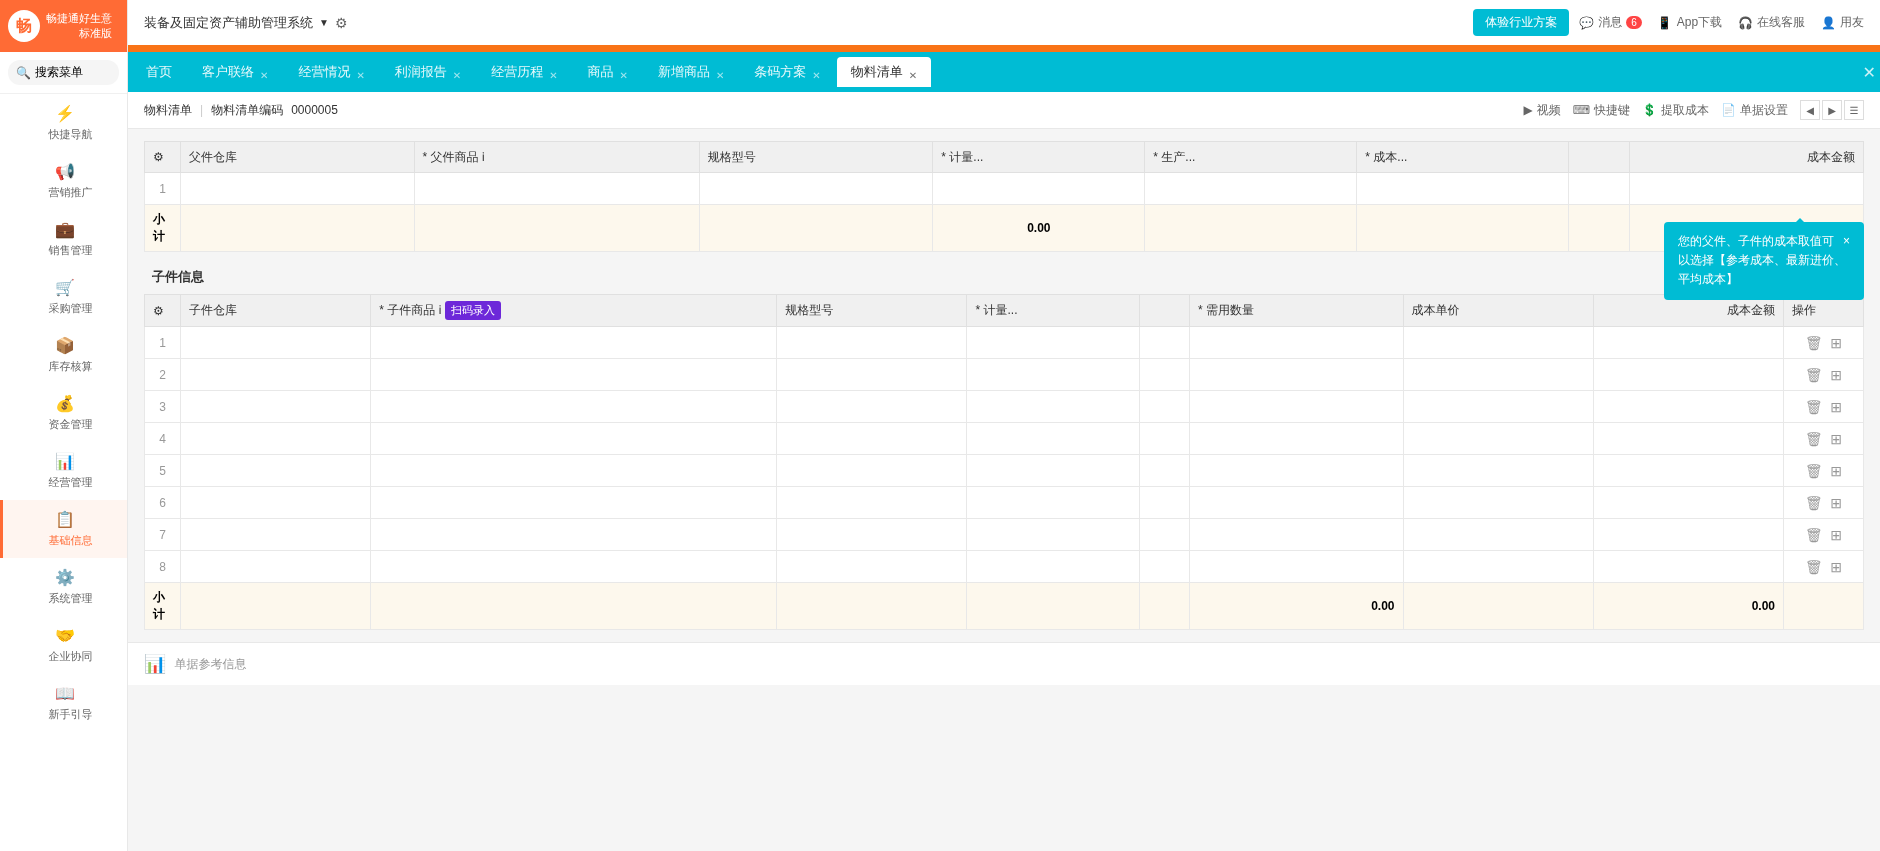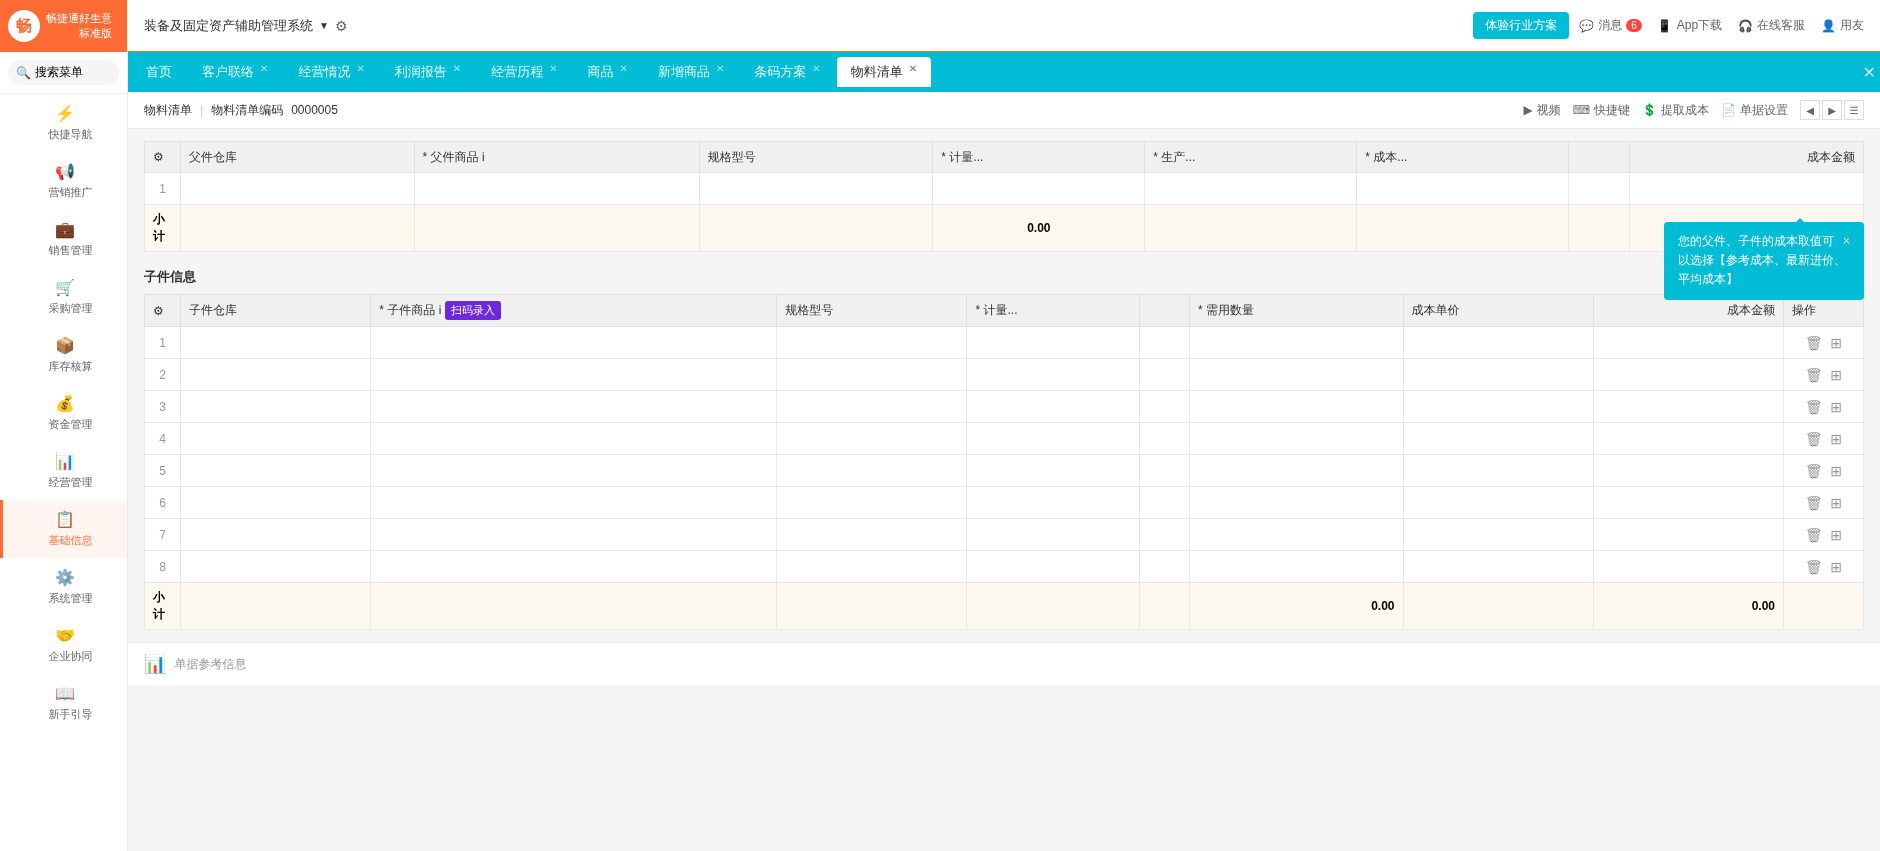--- a/index.html
+++ b/index.html
@@ -68,21 +68,21 @@
     .main { flex: 1; display: flex; flex-direction: column; overflow: hidden; }
 
     
     .top-header {
       background: #fff;
       height: 52px;
       display: flex;
       align-items: center;
       justify-content: space-between;
       padding: 0 16px;
-      border-bottom: 1px solid #f97316;
+      border-bottom: 7px solid #f97316;
     }
     .system-name { color: #333; font-size: 13px; display: flex; align-items: center; gap: 6px; }
     .header-actions { display: flex; align-items: center; gap: 16px; color: #666; font-size: 12px; }
     .header-action-item { display: flex; align-items: center; gap: 4px; cursor: pointer; }
     .badge { background: #ff4444; color: #fff; border-radius: 8px; padding: 1px 5px; font-size: 10px; }
     .try-btn {
       background: #00bcd4;
       color: #fff;
       border: none;
       border-radius: 4px;
@@ -100,21 +100,21 @@
       height: 40px;
       gap: 2px;
     }
     .tab-item {
       padding: 6px 14px;
       color: rgba(255,255,255,0.9);
       cursor: pointer;
       border-radius: 4px 4px 0 0;
       font-size: 13px;
       display: flex;
-      align-items: flex-start;
+      align-items: flex-end;
       gap: 6px;
       white-space: nowrap;
     }
     .tab-item.active { background: #fff; color: #333; border-radius: 4px 4px 0 0; }
     .tab-close { font-size: 10px; opacity: 0.7; }
 
     
     .page-content {
       flex: 1;
       overflow: auto;
@@ -462,21 +462,21 @@
             <td></td>
             <td style="text-align:center;font-weight:bold;">0.00</td>
             <td></td>
             <td></td>
             <td></td>
             <td style="text-align:right;font-weight:bold;">0.00</td>
           </tr>
         </tbody>
       </table>
 
-      <div class="section-title" style="margin-top:16px;">子件信息</div>
+      <div class="section-title" style="margin-top:16px;margin-left:8px;">子件信息</div>
       <table class="data-table">
         <thead>
           <tr>
             <th class="col-settings">⚙</th>
             <th>子件仓库</th>
             <th>
               * 子件商品 ℹ
               <button class="scan-btn">扫码录入</button>
             </th>
             <th>规格型号</th>

